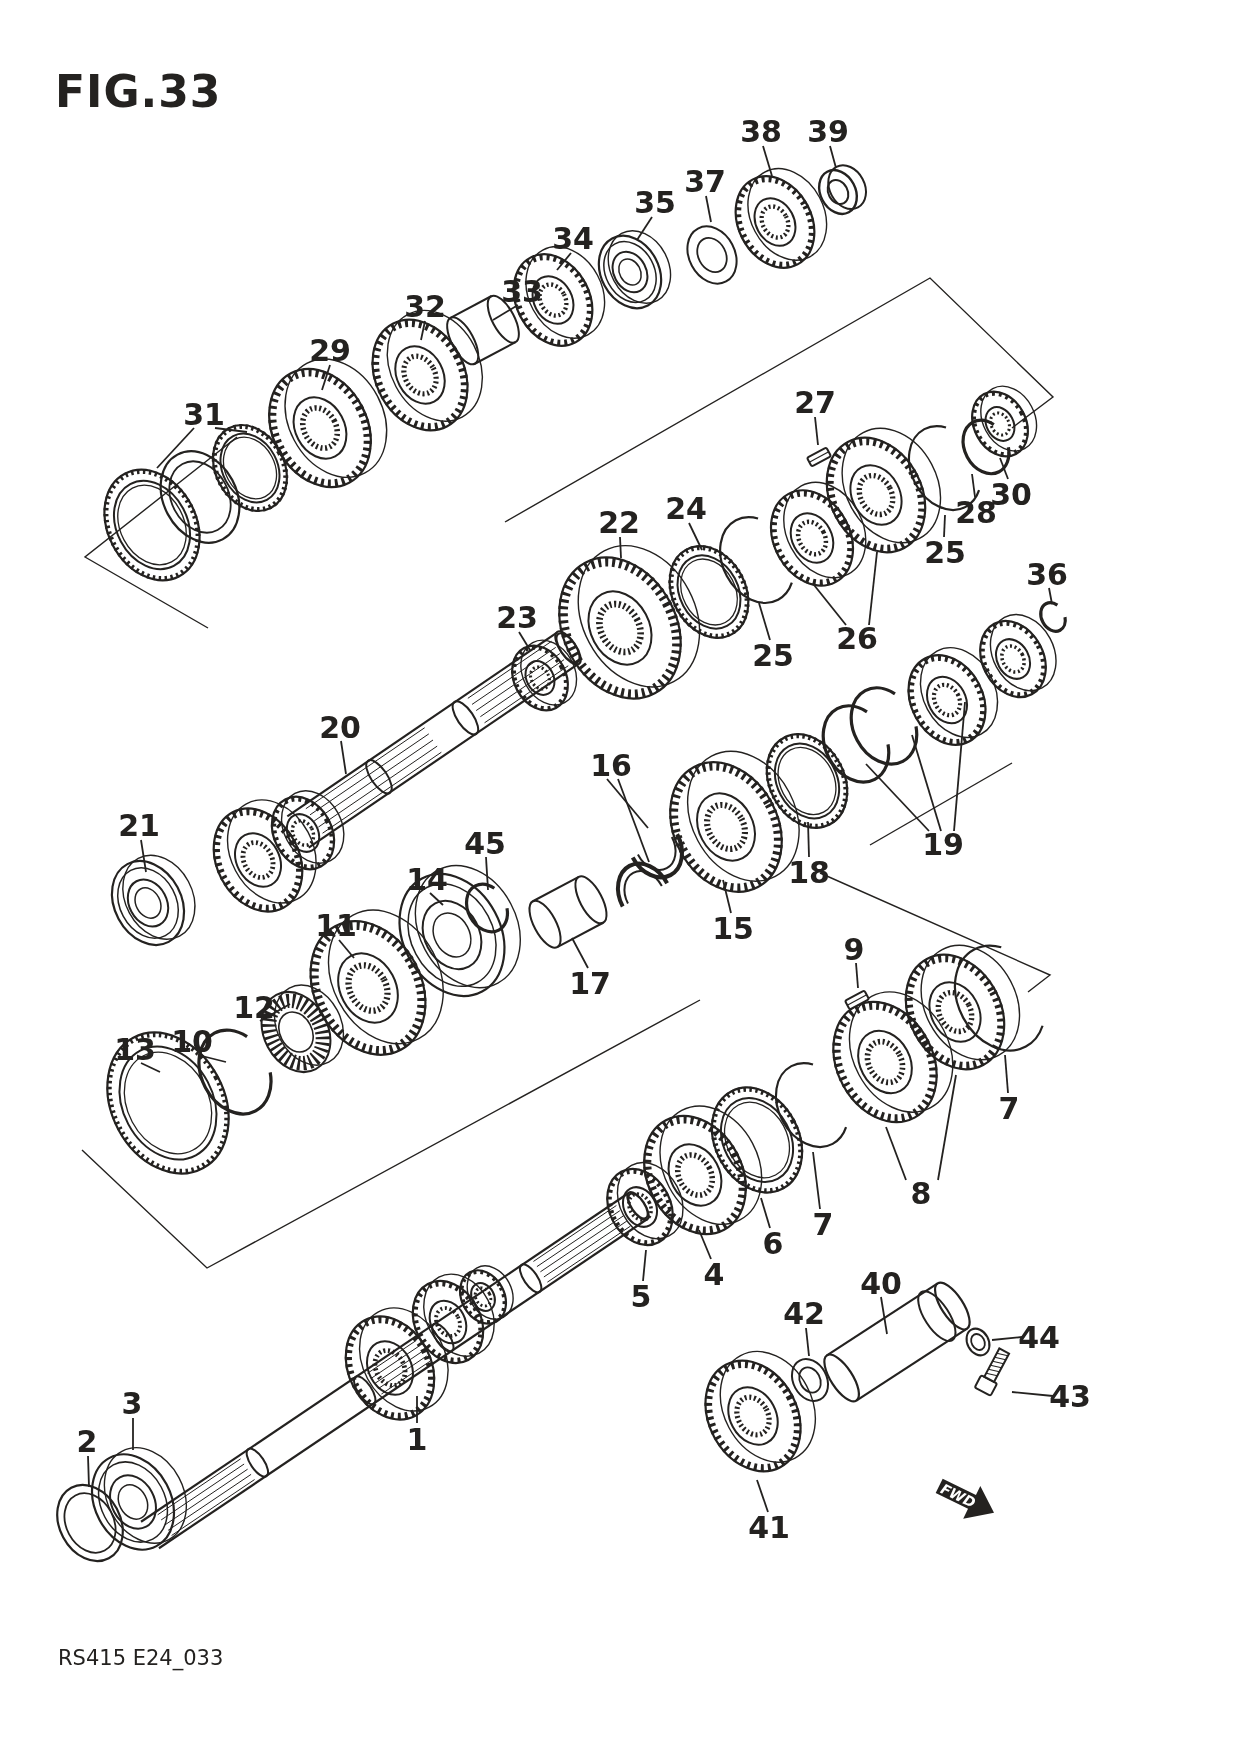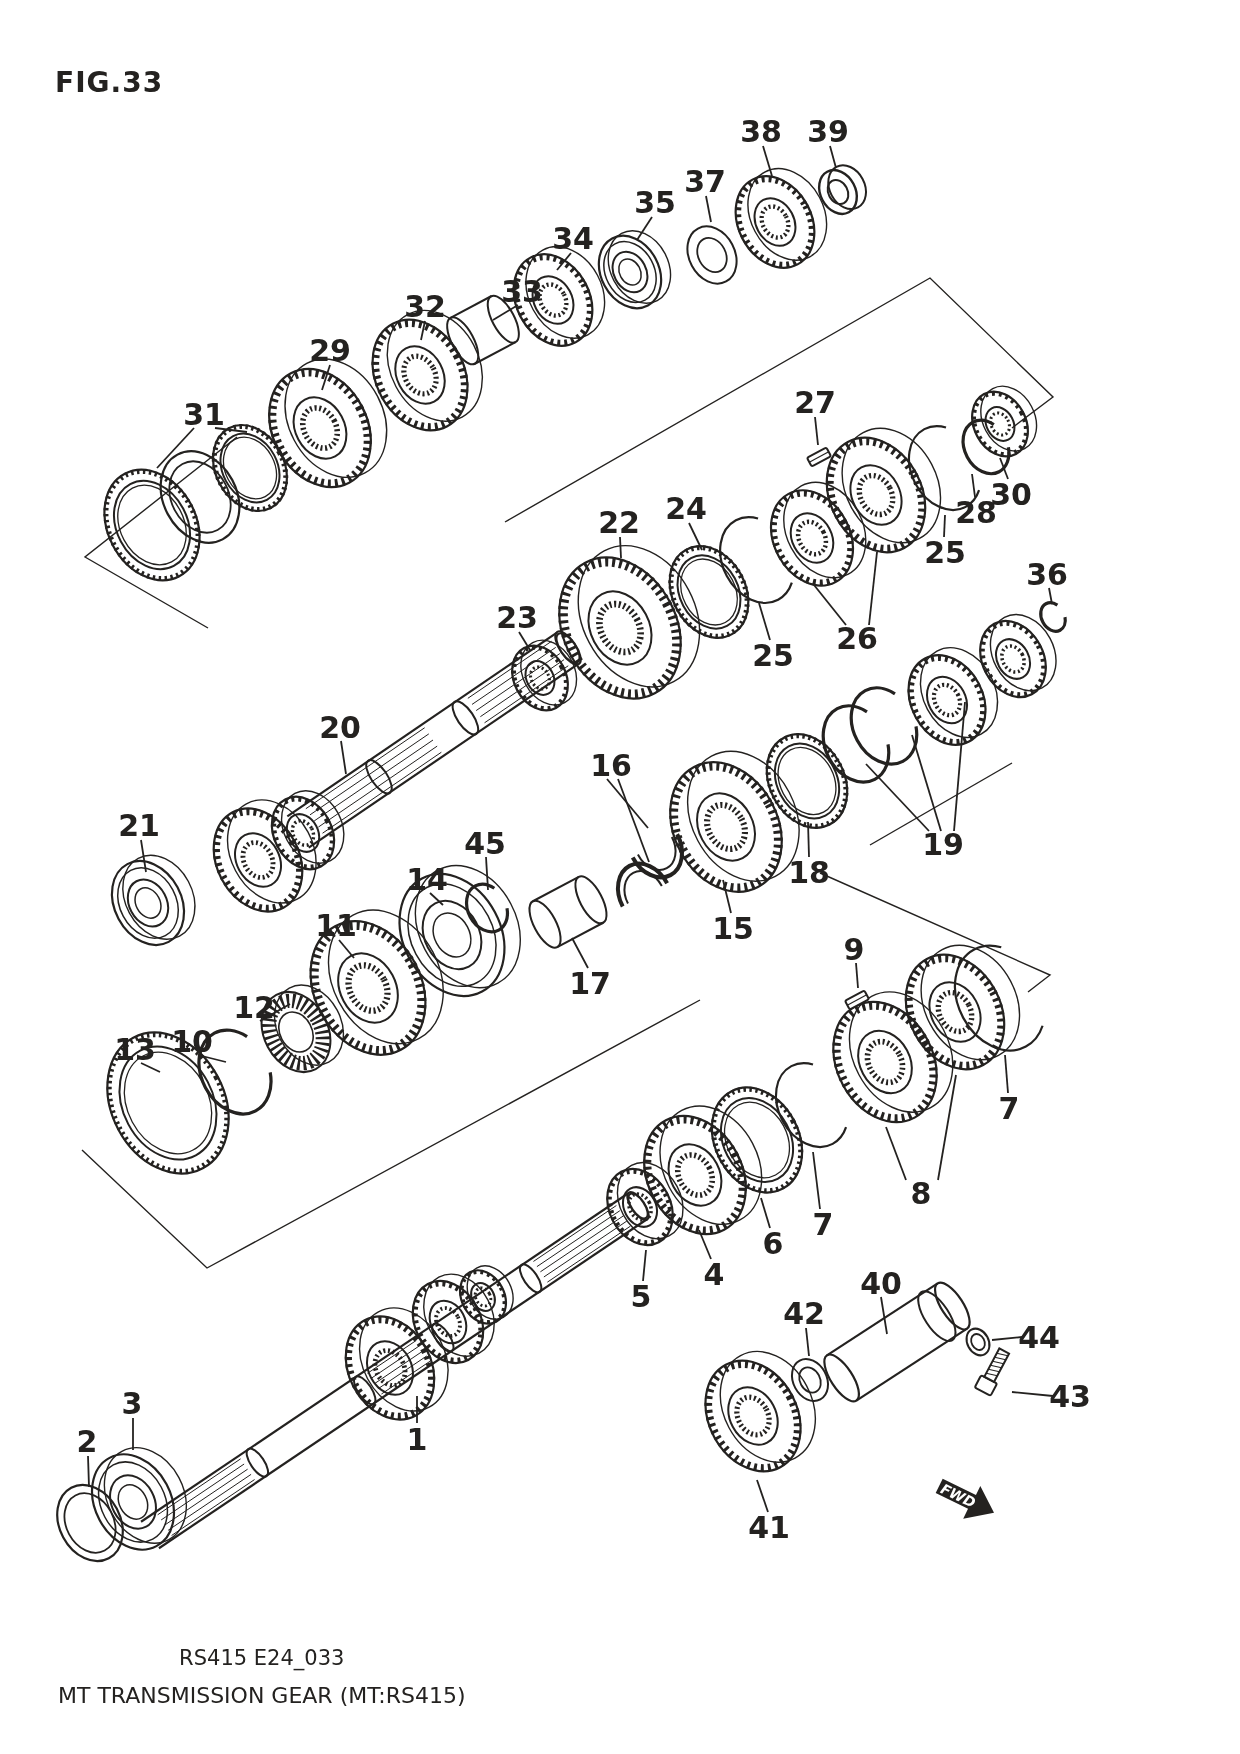--- a/index.html
+++ b/index.html
@@ -1,19 +1,19 @@
 <!DOCTYPE html>
 <html><head>
 <meta charset="utf-8">
 <style>
   html,body{margin:0;padding:0;background:#e8e8e8;}
   .page{position:relative;width:1240px;height:1754px;background:#ffffff;overflow:hidden;
         font-family:"DejaVu Sans", sans-serif;color:#242220;}
   #fig-svg{position:absolute;left:0;top:0;}
-  .fig-title{position:absolute;left:55px;top:66px;font-size:28px;font-weight:600;letter-spacing:1px;}
+  .fig-title{position:absolute;left:55px;top:66px;font-size:44px;font-weight:600;letter-spacing:1px;}
   .footer{position:absolute;left:58px;top:1640px;line-height:1.75;text-align:center;}
   .footer .code{font-size:21px;}
   .footer .caption{font-size:22px;}
 </style>
 </head>
 <body>
 
 <div class="page">
   <div class="fig-title">FIG.33</div>
 
@@ -600,15 +600,14 @@
         </g>
       </g>
     <g transform="translate(944,1476) rotate(26)">
       <path d="M0,3 L37,3 L37,-7 L61,11 L36,30 L36,19 L0,19 Z" fill="#242220" stroke="none"></path>
       <text x="3" y="16.5" font-size="14" font-weight="bold" font-style="italic" fill="#ffffff">FWD</text>
     </g>
   </svg>
 
   <div class="footer">
     <div class="code">RS415 E24_033</div>
-    <div class="caption">MT TRANSMISSION GEAR (MT:RS415)</div>
   </div>
 </div>
 
 </body></html>

